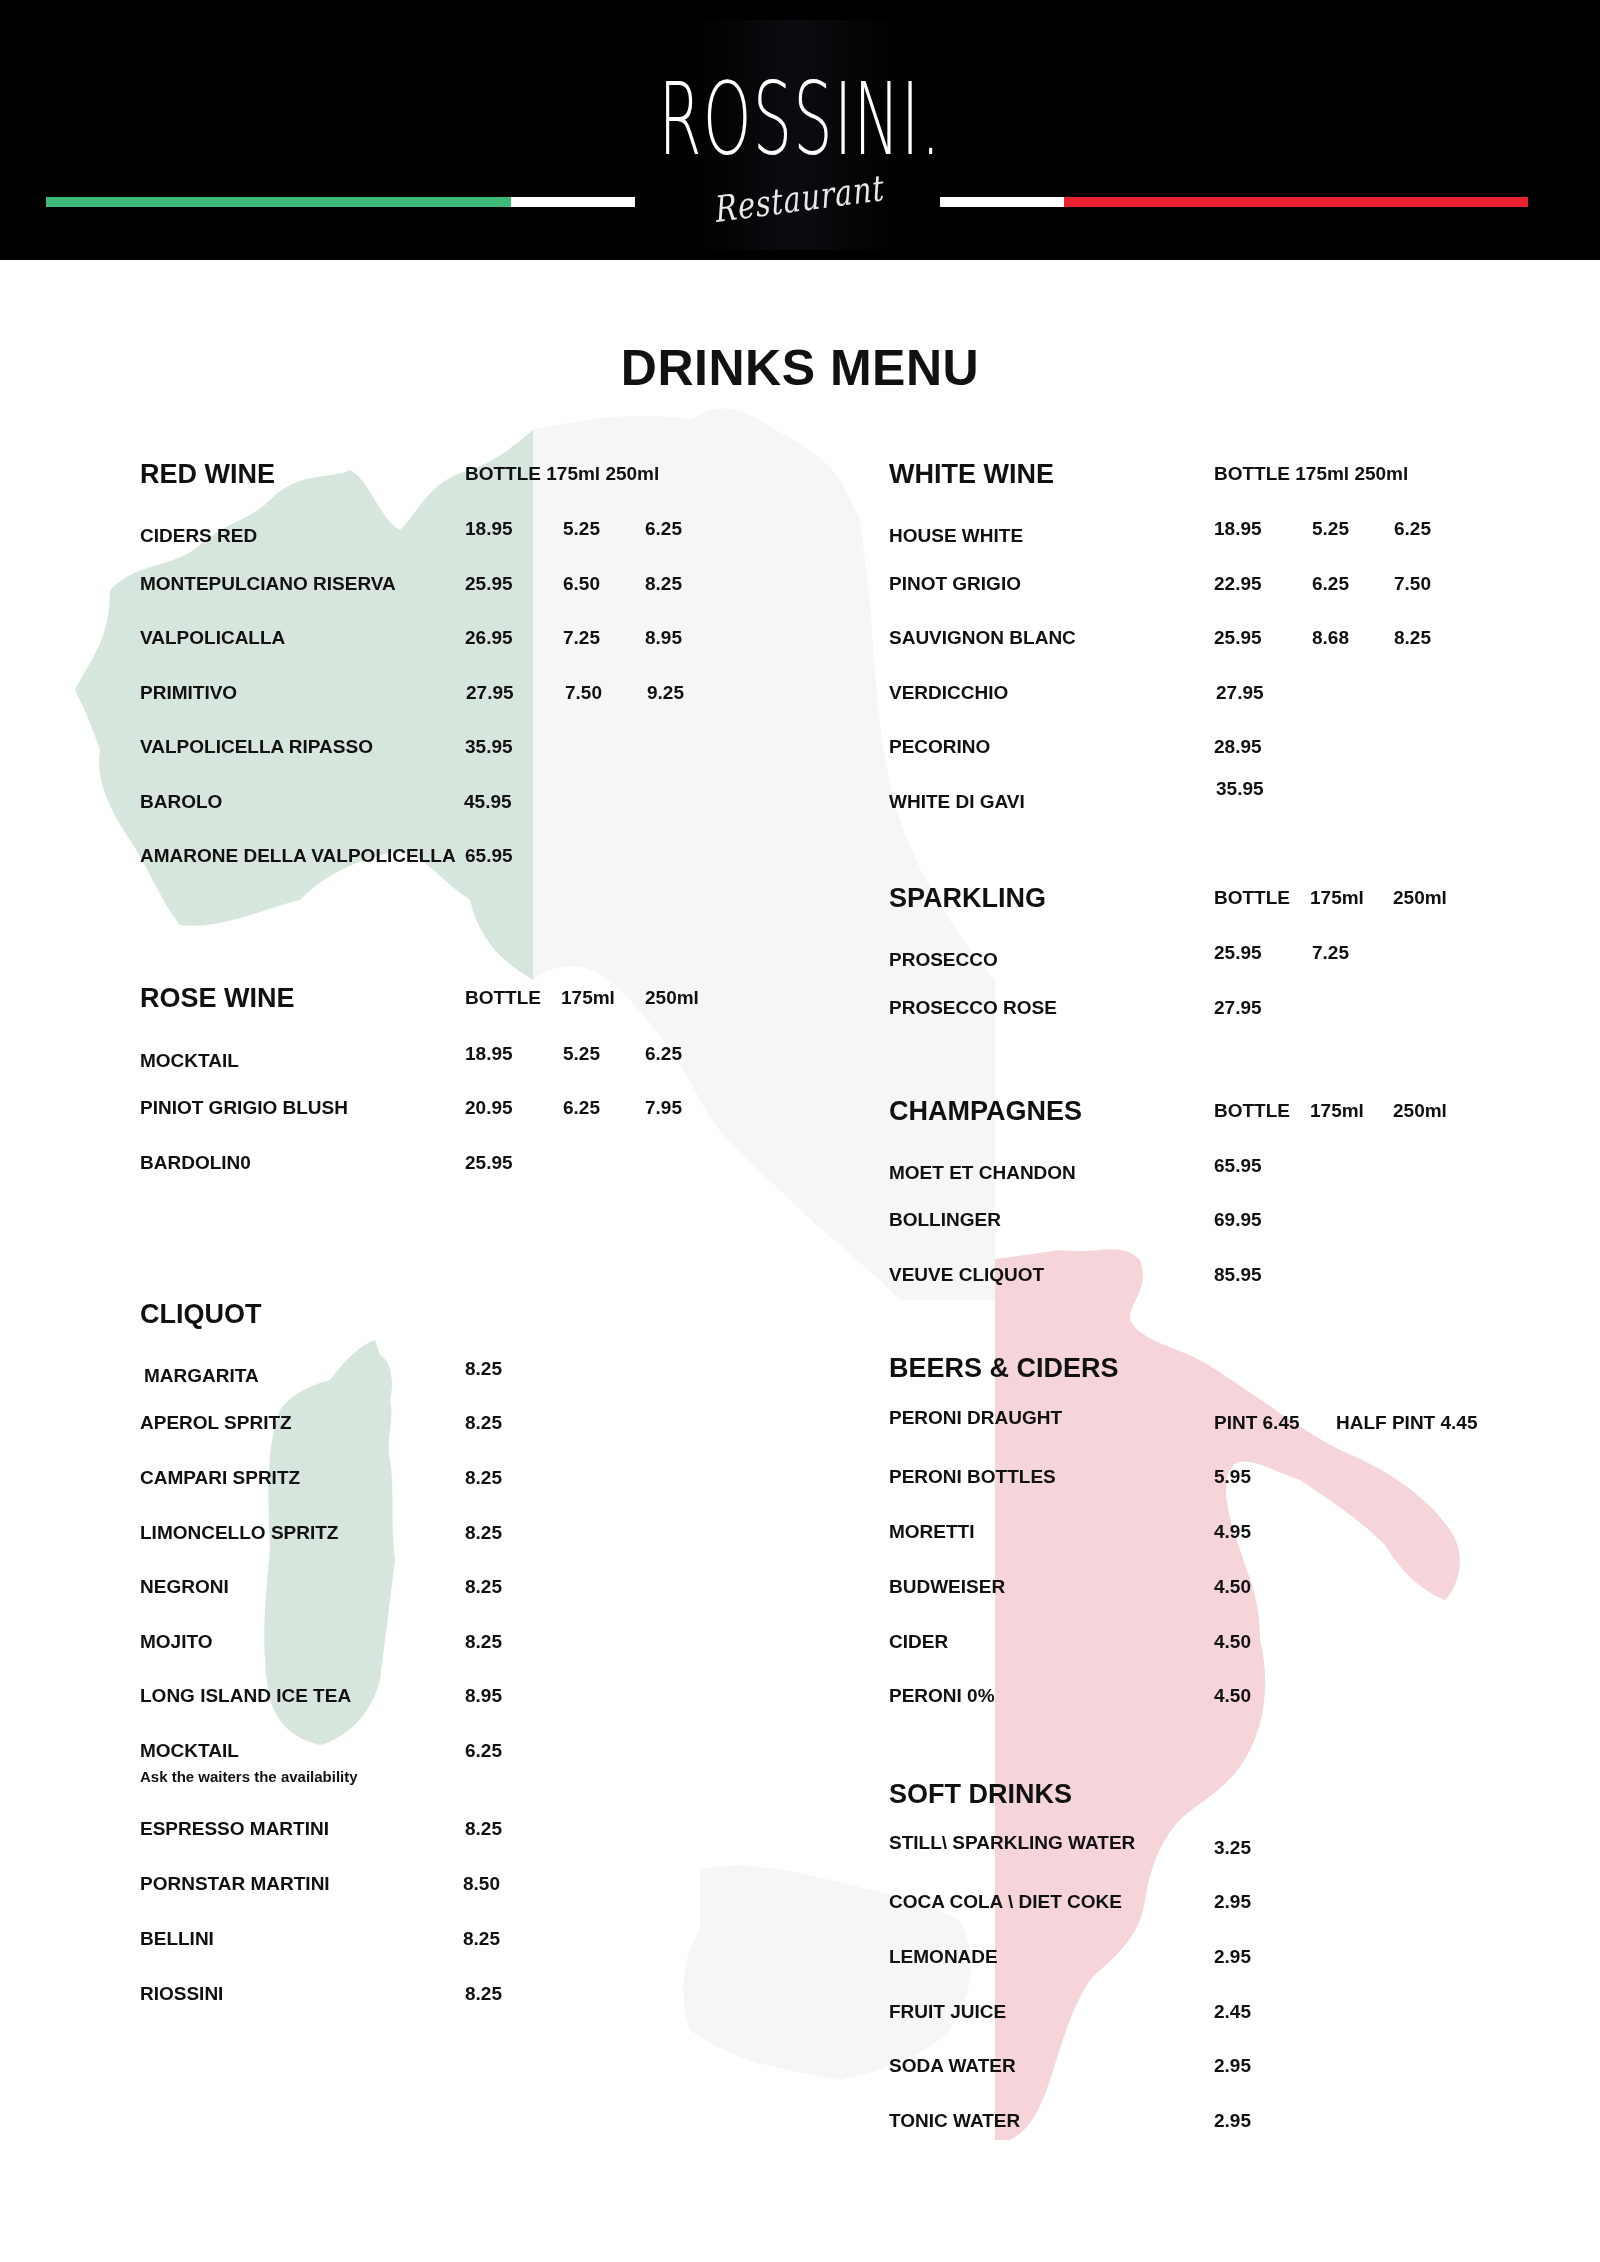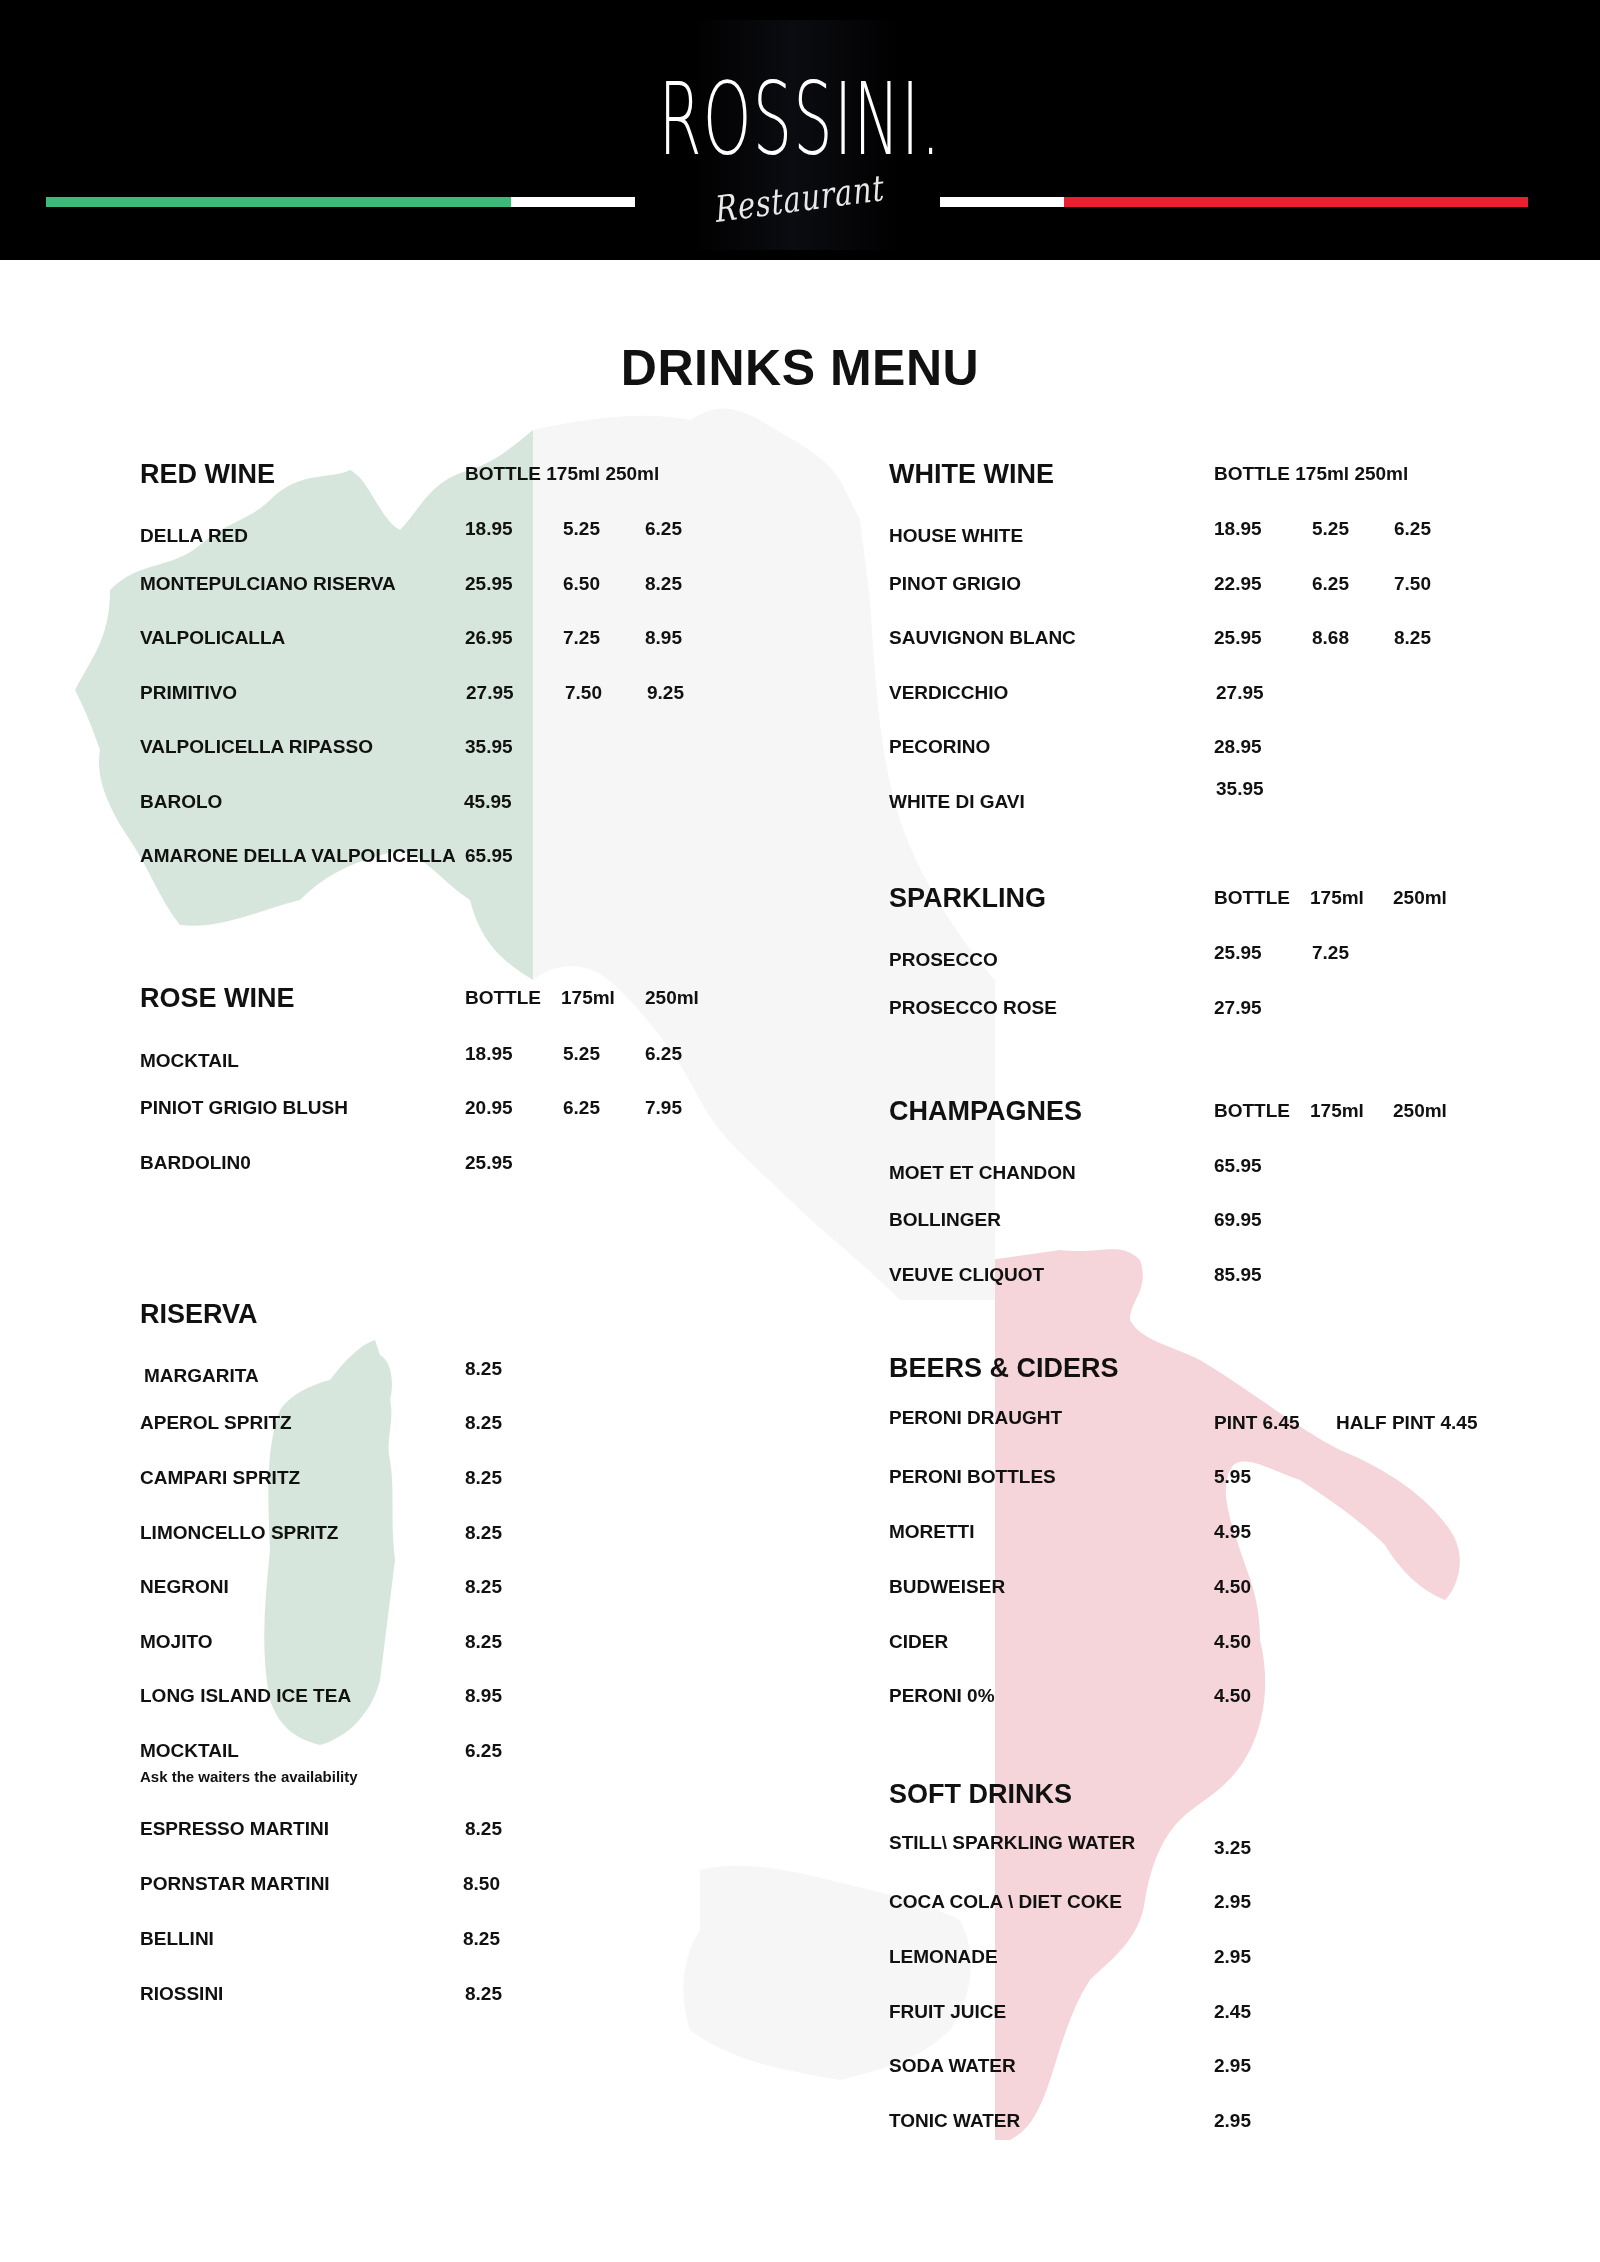--- a/index.html
+++ b/index.html
@@ -69,21 +69,21 @@
   <g clip-path="url(#clipRed)" fill="#f5d5d9">
     <path d="M990 1260 L1060 1250 C1100 1255 1120 1240 1140 1260 C1150 1290 1130 1300 1130 1320 C1140 1340 1170 1345 1200 1360 C1250 1390 1300 1430 1340 1450 C1390 1470 1430 1500 1450 1530 C1470 1560 1455 1590 1445 1600 C1420 1590 1400 1570 1385 1545 C1360 1520 1330 1500 1300 1480 C1270 1470 1240 1450 1230 1470 C1220 1490 1230 1520 1240 1550 C1250 1580 1260 1600 1260 1640 C1270 1680 1265 1720 1250 1750 C1230 1790 1200 1800 1180 1820 C1160 1840 1150 1870 1145 1900 C1140 1940 1110 1960 1090 1980 C1070 2010 1060 2050 1050 2080 C1040 2110 1030 2130 1010 2140 L990 2140 Z"></path>
   </g>
 </svg>
 
 <div class="page-title">DRINKS MENU</div>
 
 <div class="section-title" style="left:140px;top:458px">RED WINE</div>
 <div class="col-header" style="left:465px;top:462px">BOTTLE 175ml 250ml</div>
 
-<div class="item-name" style="left:140px;top:524px">DELLA RED</div>
+<div class="item-name" style="left:140px;top:524px">CIDERS RED</div>
 <div class="price" style="left:465px;top:517px">18.95</div>
 <div class="price" style="left:563px;top:517px">5.25</div>
 <div class="price" style="left:645px;top:517px">6.25</div>
 
 <div class="item-name" style="left:140px;top:572px">MONTEPULCIANO RISERVA</div>
 <div class="price" style="left:465px;top:572px">25.95</div>
 <div class="price" style="left:563px;top:572px">6.50</div>
 <div class="price" style="left:645px;top:572px">8.25</div>
 
 <div class="item-name" style="left:140px;top:626px">VALPOLICALLA</div>
@@ -116,21 +116,21 @@
 <div class="price" style="left:645px;top:1042px">6.25</div>
 
 <div class="item-name" style="left:140px;top:1096px">PINIOT GRIGIO BLUSH</div>
 <div class="price" style="left:465px;top:1096px">20.95</div>
 <div class="price" style="left:563px;top:1096px">6.25</div>
 <div class="price" style="left:645px;top:1096px">7.95</div>
 
 <div class="item-name" style="left:140px;top:1151px">BARDOLIN0</div>
 <div class="price" style="left:465px;top:1151px">25.95</div>
 
-<div class="section-title" style="left:140px;top:1298px">RISERVA</div>
+<div class="section-title" style="left:140px;top:1298px">CLIQUOT</div>
 
 <div class="item-name" style="left:144px;top:1364px">MARGARITA</div>
 <div class="price" style="left:465px;top:1357px">8.25</div>
 
 <div class="item-name" style="left:140px;top:1411px">APEROL SPRITZ</div>
 <div class="price" style="left:465px;top:1411px">8.25</div>
 
 <div class="item-name" style="left:140px;top:1466px">CAMPARI SPRITZ</div>
 <div class="price" style="left:465px;top:1466px">8.25</div>
 

